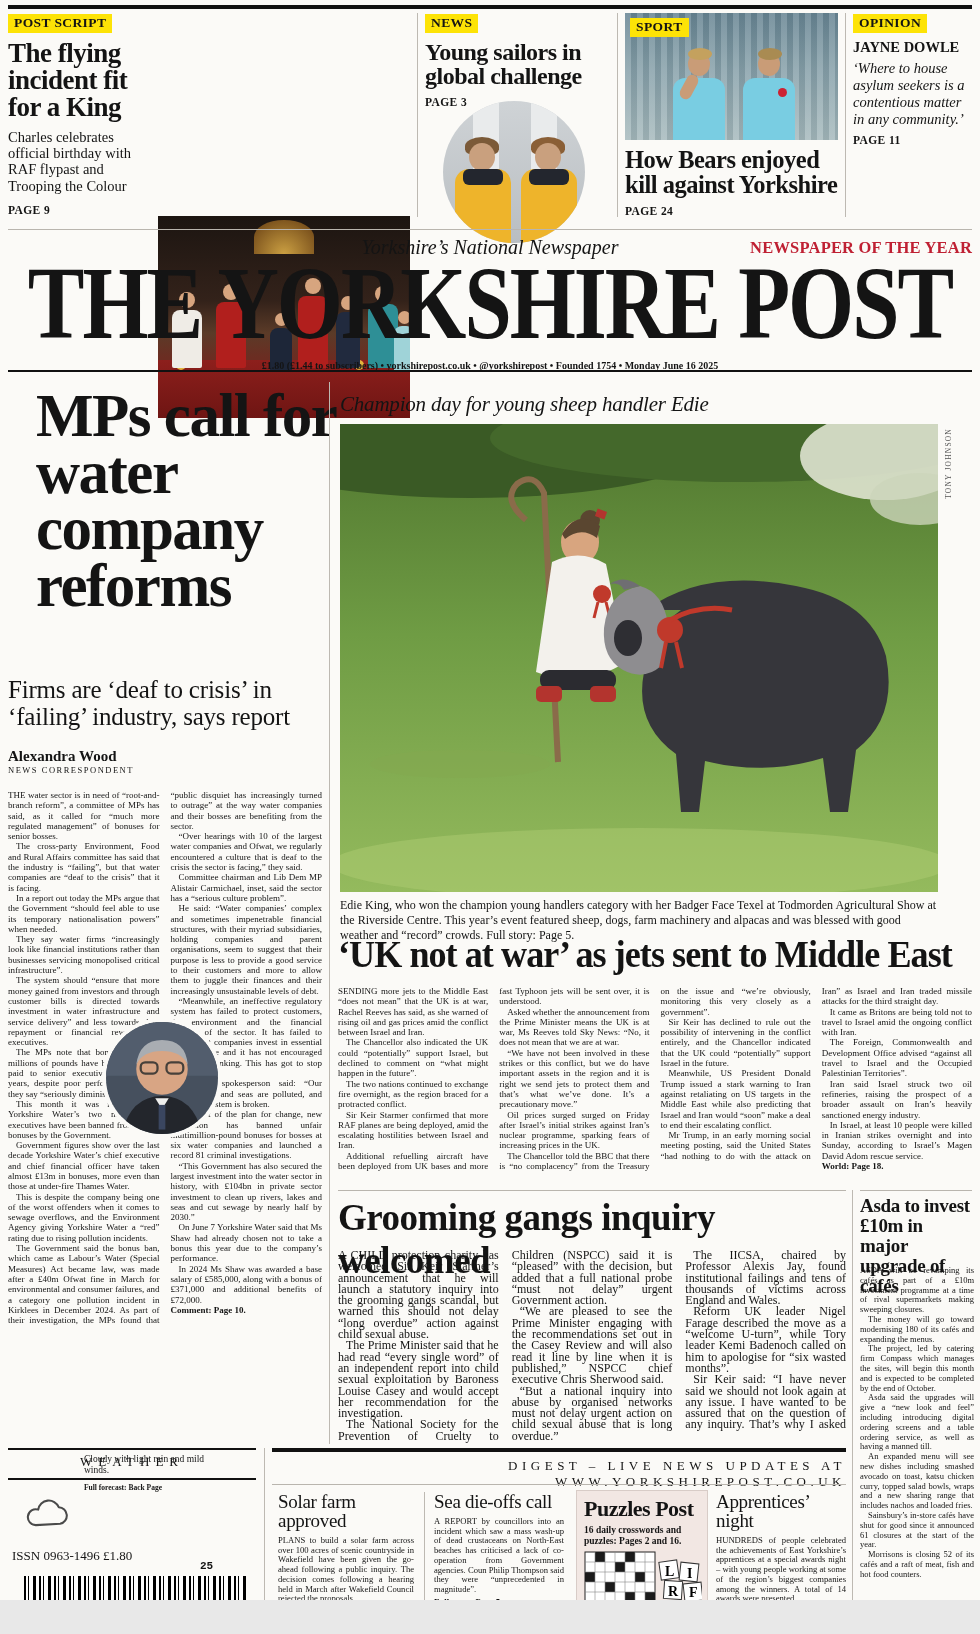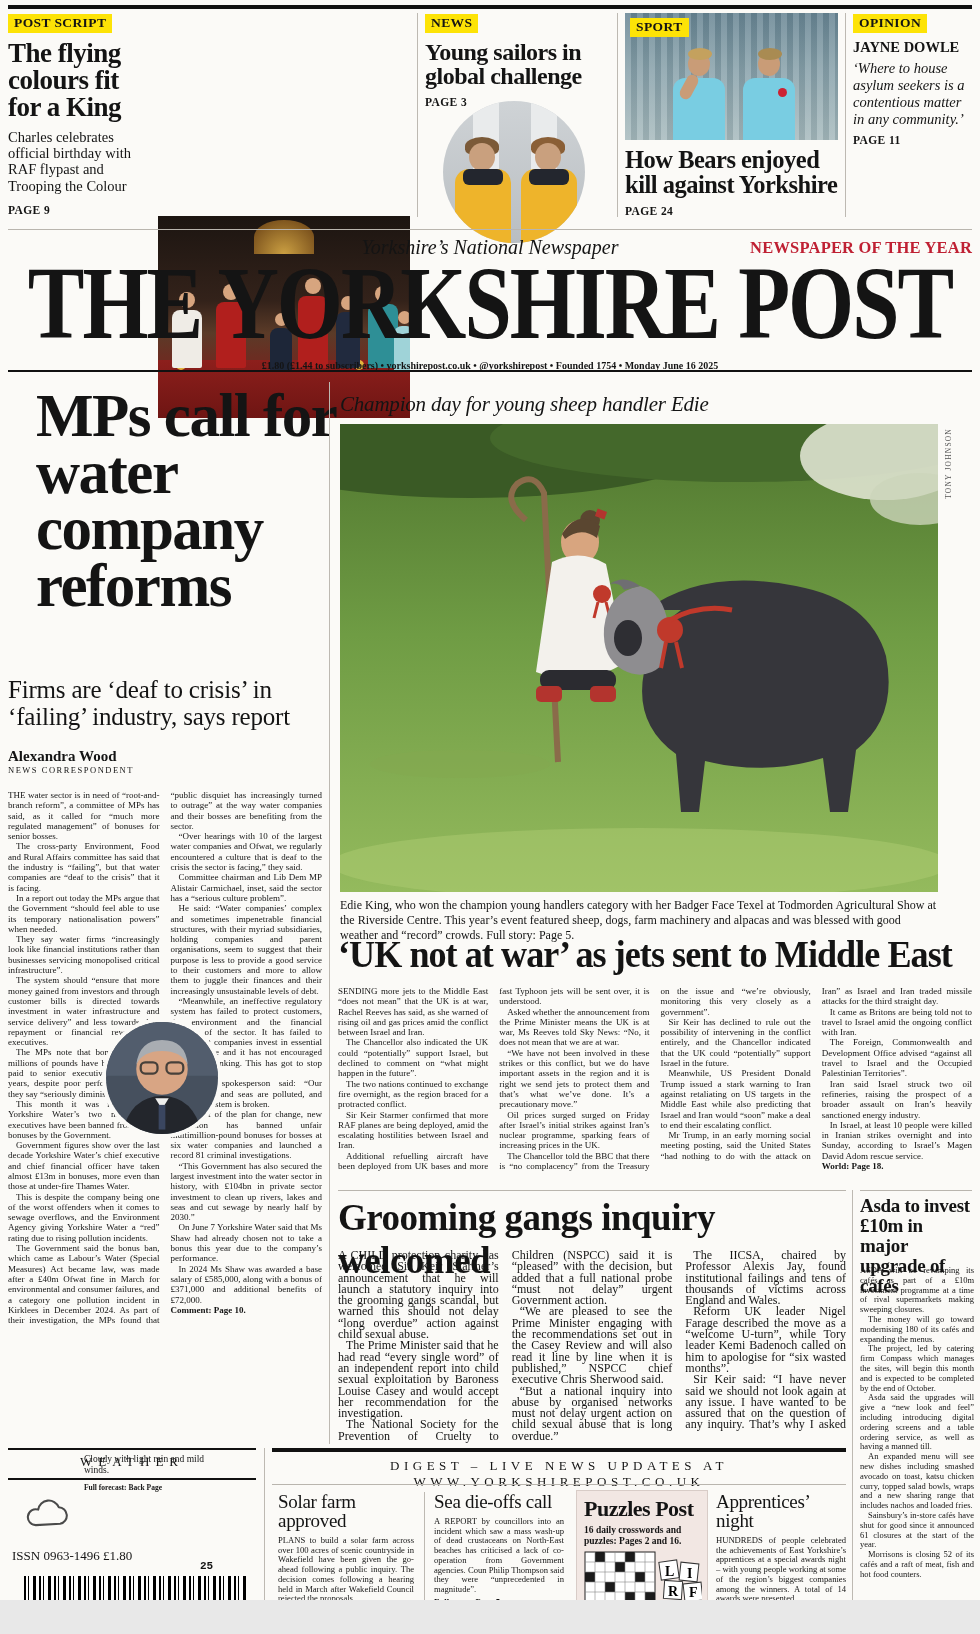--- a/index.html
+++ b/index.html
@@ -93,21 +93,21 @@
 .w-text { left:84px; top:1454px; width:140px; font-size:9.5px; line-height:1.2; }
 .w-more { font-weight:700; font-size:7.5px; margin-top:6px; }
 .issn { left:12px; top:1548px; font-size:13px; }
 .edition { left:200px; top:1560px; font-size:11px; font-weight:700; font-family:"Liberation Mono", monospace; }
 .barcode-wrap { left:10px; top:1576px; width:236px; height:52px; }
 .bc-digit { position:absolute; left:0; bottom:0; font-family:"Liberation Mono", monospace; font-size:11px; }
 .bars { position:absolute; left:14px; top:0; width:222px; height:38px; background:repeating-linear-gradient(90deg,#000 0 2px,#fff 2px 4px,#000 4px 5px,#fff 5px 9px,#000 9px 12px,#fff 12px 15px); }
 .bc-nums { position:absolute; left:14px; top:40px; width:222px; display:flex; justify-content:space-around; font-family:"Liberation Mono", monospace; font-size:11px; background:#fef9c3; }
 
 
-.digest-head { left:272px; top:1458px; width:574px; text-align:center; font-size:13px; letter-spacing:4.5px; }
+.digest-head { left:272px; top:1458px; width:574px; text-align:right; font-size:13px; letter-spacing:4.5px; }
 .d-item { position:absolute; top:1492px; }
 .d-h { font-size:19px; line-height:1; margin-bottom:6px; letter-spacing:-.3px; }
 .d-b { font-size:8.6px; line-height:9.7px; text-align:justify; }
 .d-link { font-weight:700; font-size:8.8px; margin-top:2px; }
 .puzzles { left:576px; top:1490px; width:132px; height:112px; background:#f2e7e3; border:1px solid #d8ccc7; padding:5px 7px; }
 .pz-title { font-weight:700; font-size:22px; letter-spacing:-.5px; }
 .pz-sub { font-weight:700; font-size:9.5px; line-height:1.15; margin:3px 0 4px; }
 .index { left:278px; top:1608px; width:568px; font-size:13.5px; letter-spacing:-.2px; }
 
 
@@ -118,21 +118,21 @@
 </head>
 <body>
 
 <div class="page">
 
   <div class="hr" style="left:8px;top:5px;width:964px;height:4px;"></div>
 
   <div class="abs tz tz1">
     <div class="txt">
       <span class="kicker">POST SCRIPT</span>
-      <h2>The flying colours fit for a King</h2>
+      <h2>The flying incident fit for a King</h2>
       <p class="t-sub">Charles celebrates official birthday with RAF flypast and Trooping the Colour</p>
       <div class="t-page">PAGE 9</div>
     </div>
     <div class="photo royal abs">
       <div class="lamp"></div>
       <div class="curtain"></div>
       <div class="finial" style="left:18px;"></div>
       <div class="finial" style="left:196px;"></div>
       <div class="fig" style="left:14px;">
           <div class="head"></div>

